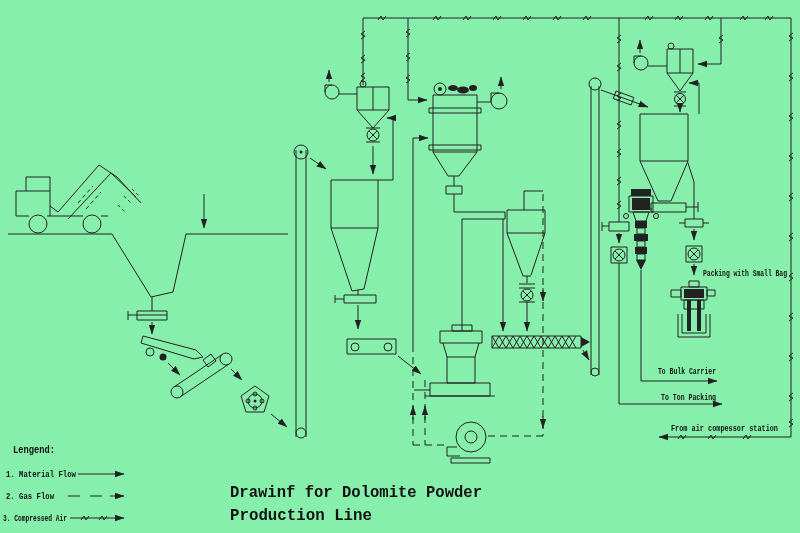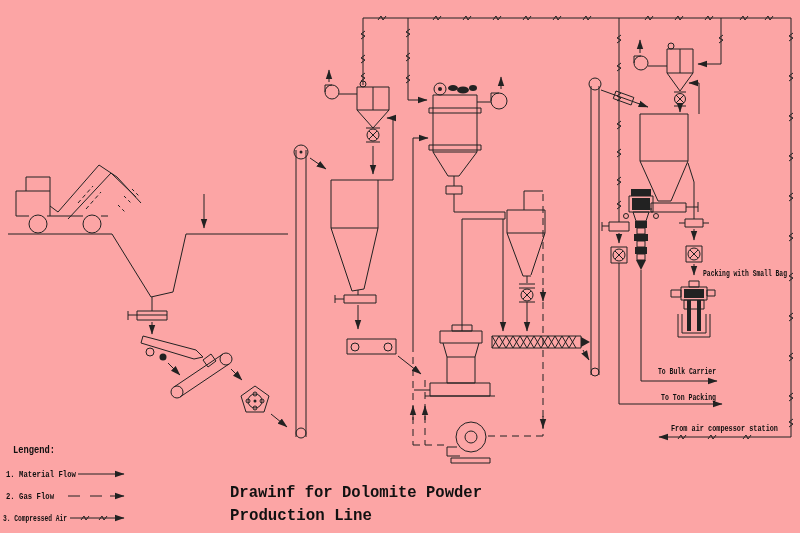--- a/index.html
+++ b/index.html
@@ -1,16 +1,16 @@
 <!DOCTYPE html>
 <html><head>
 <meta charset="utf-8">
 <style>
   html,body{margin:0;padding:0;background:#fff;}
-  #canvas{position:relative;width:800px;height:533px;background:#fca5a5;overflow:hidden;}
+  #canvas{position:relative;width:800px;height:533px;background:#86efac;overflow:hidden;}
   svg{position:absolute;left:0;top:0;}
   svg *{vector-effect:non-scaling-stroke;}
   .ln{stroke:#222;fill:none;stroke-width:1;}
   .gas{stroke:#222;fill:none;stroke-width:1;stroke-dasharray:7 5;}
   .blk{fill:#222;stroke:none;}
   .lbl{fill:#111;stroke:none;font-family:"Liberation Mono","DejaVu Sans Mono",monospace;font-weight:bold;}
 </style>
 </head>
 <body>
 

